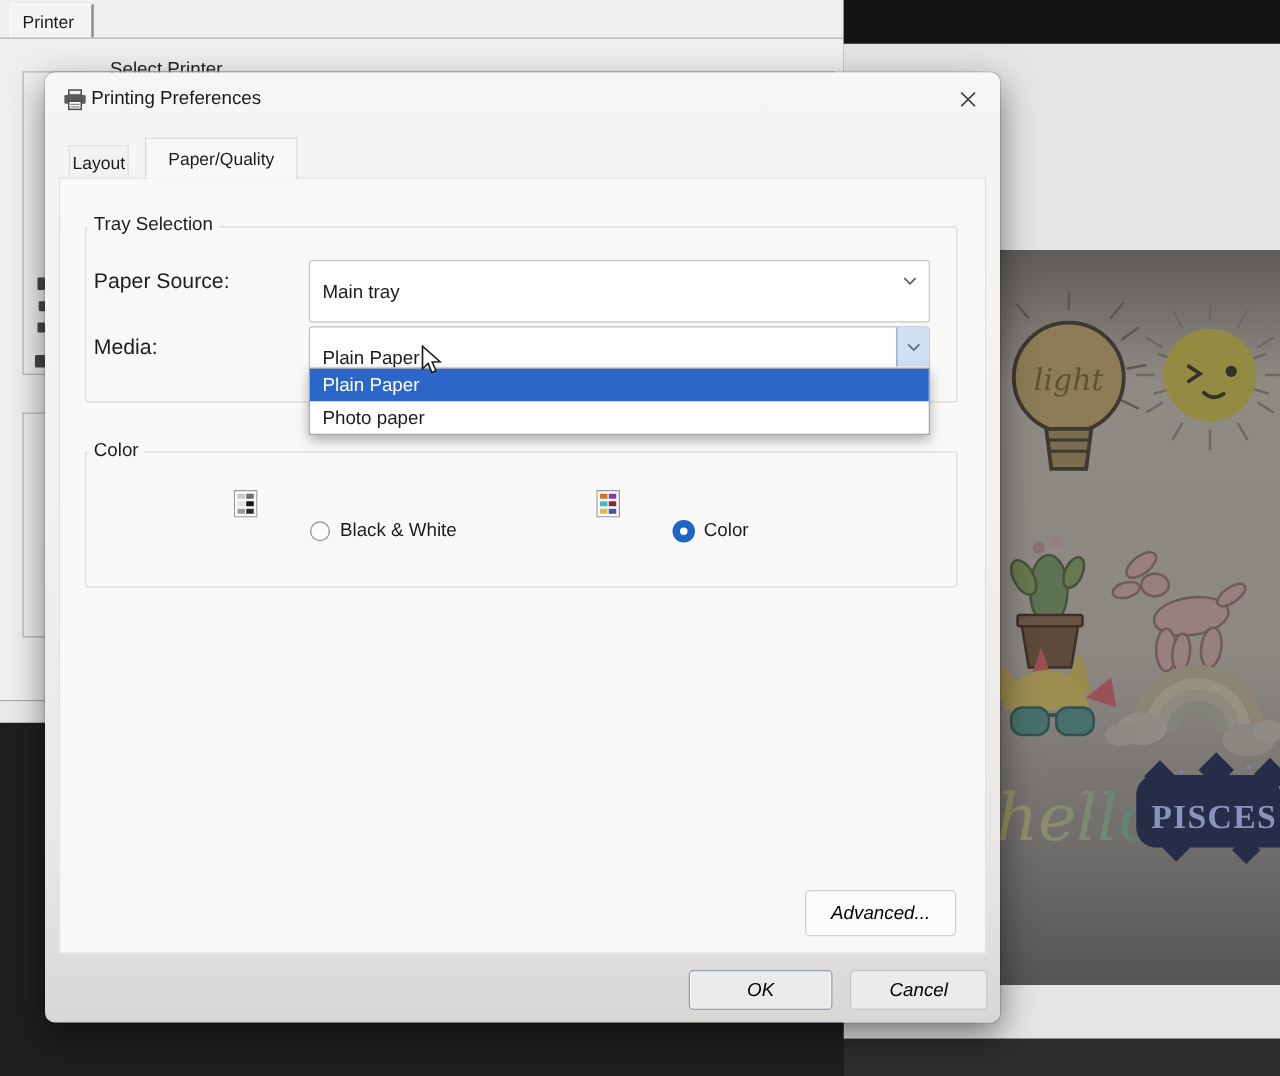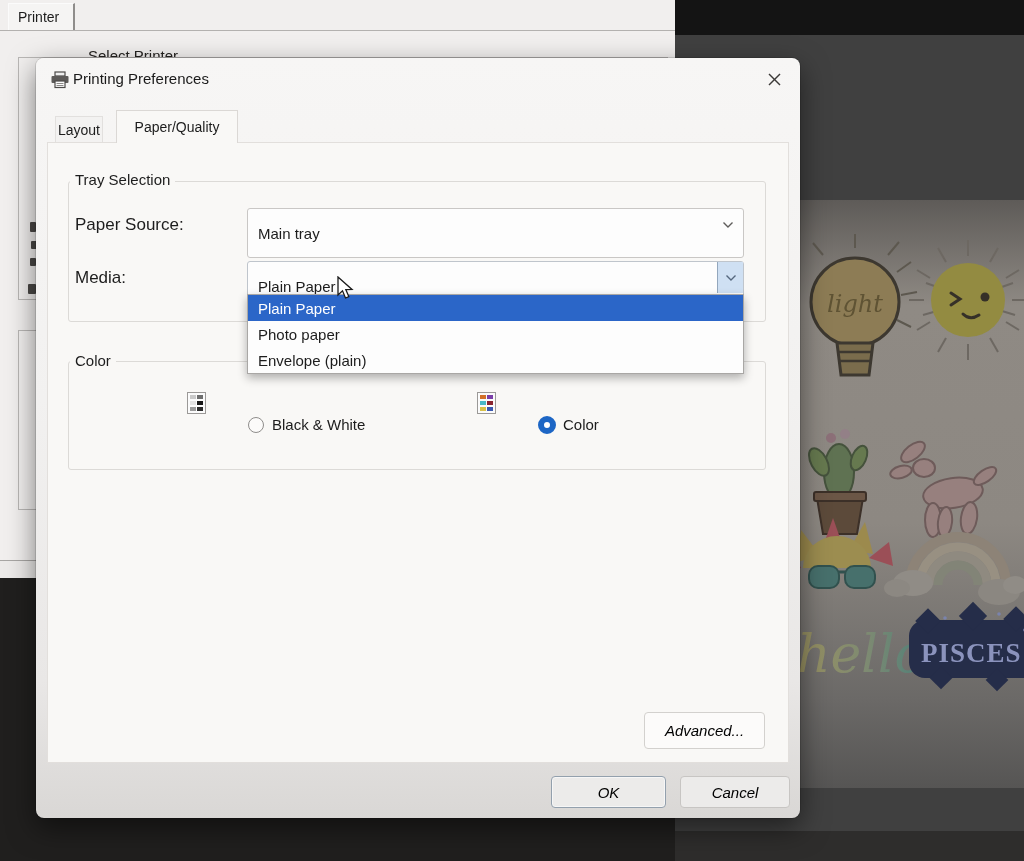--- a/index.html
+++ b/index.html
@@ -24,21 +24,21 @@
   .bg-g2{left:18px;top:330px;width:650px;height:180px;}
   .frag{position:absolute;background:#4a4846;width:6px;border-radius:1px;}
   .frag1{left:30px;top:222px;height:10px;}
   .frag2{left:31px;top:241px;height:8px;}
   .frag3{left:30px;top:258px;height:8px;}
   .frag4{left:28px;top:284px;width:8px;height:10px;}
   .bg-sep{position:absolute;left:0;top:560px;width:675px;height:1px;background:#a8a6a4;}
   .bg-footer{position:absolute;left:0;top:561px;width:675px;height:17px;background:#eceae9;}
   
   .right-black-bar{position:absolute;left:675px;top:0;width:349px;height:35px;background:#141414;}
-  .right-app{position:absolute;left:675px;top:35px;width:349px;height:796px;background:#404040;}
+  .right-app{position:absolute;left:675px;top:35px;width:349px;height:796px;background:#e5e5e5;}
   .right-bottom-strip{position:absolute;left:675px;top:831px;width:349px;height:30px;background:#2e2d2c;}
   .sticker-sheet{
     position:absolute;left:118px;top:165px;width:231px;height:588px;overflow:hidden;
     background:linear-gradient(180deg,#5e5b58 0%,#8f8a84 18%,#8d8882 55%,#6b6967 85%,#565554 100%);
   }
   
   .dialog{
     position:absolute;left:36px;top:58px;width:764px;height:760px;border-radius:8px;
     background:linear-gradient(180deg,#f7f6f5 0%,#f2f1f0 45%,#e9e7e6 82%,#d9d7d5 100%);
     box-shadow:0 10px 28px rgba(0,0,0,.5), 0 0 0 1px rgba(0,0,0,.12);
@@ -295,21 +295,20 @@
       <div class="combo-btn">
         <svg width="12" height="8" viewBox="0 0 12 8">
           <polyline points="1.5,1.5 6,6 10.5,1.5" fill="none" stroke="#55677e" stroke-width="1.4"></polyline>
         </svg>
       </div>
     </div>
 
     <div class="droplist">
       <div class="drop-item selected">Plain Paper</div>
       <div class="drop-item">Photo paper</div>
-      <div class="drop-item">Envelope (plain)</div>
     </div>
 
     <svg class="cursor" width="18" height="24" viewBox="0 0 18 24">
       <path d="M2,1 L2,19 L6.5,14.8 L9.5,22 L12.8,20.6 L9.8,13.6 L16,13.4 Z" fill="#ffffff" stroke="#1a1a1a" stroke-width="1.3"></path>
     </svg>
 
     <div class="groupbox group-color"></div>
     <div class="group-label label-color">Color</div>
 
     <svg class="doc-icon bw-doc-icon" width="19" height="22" viewBox="0 0 19 22">

